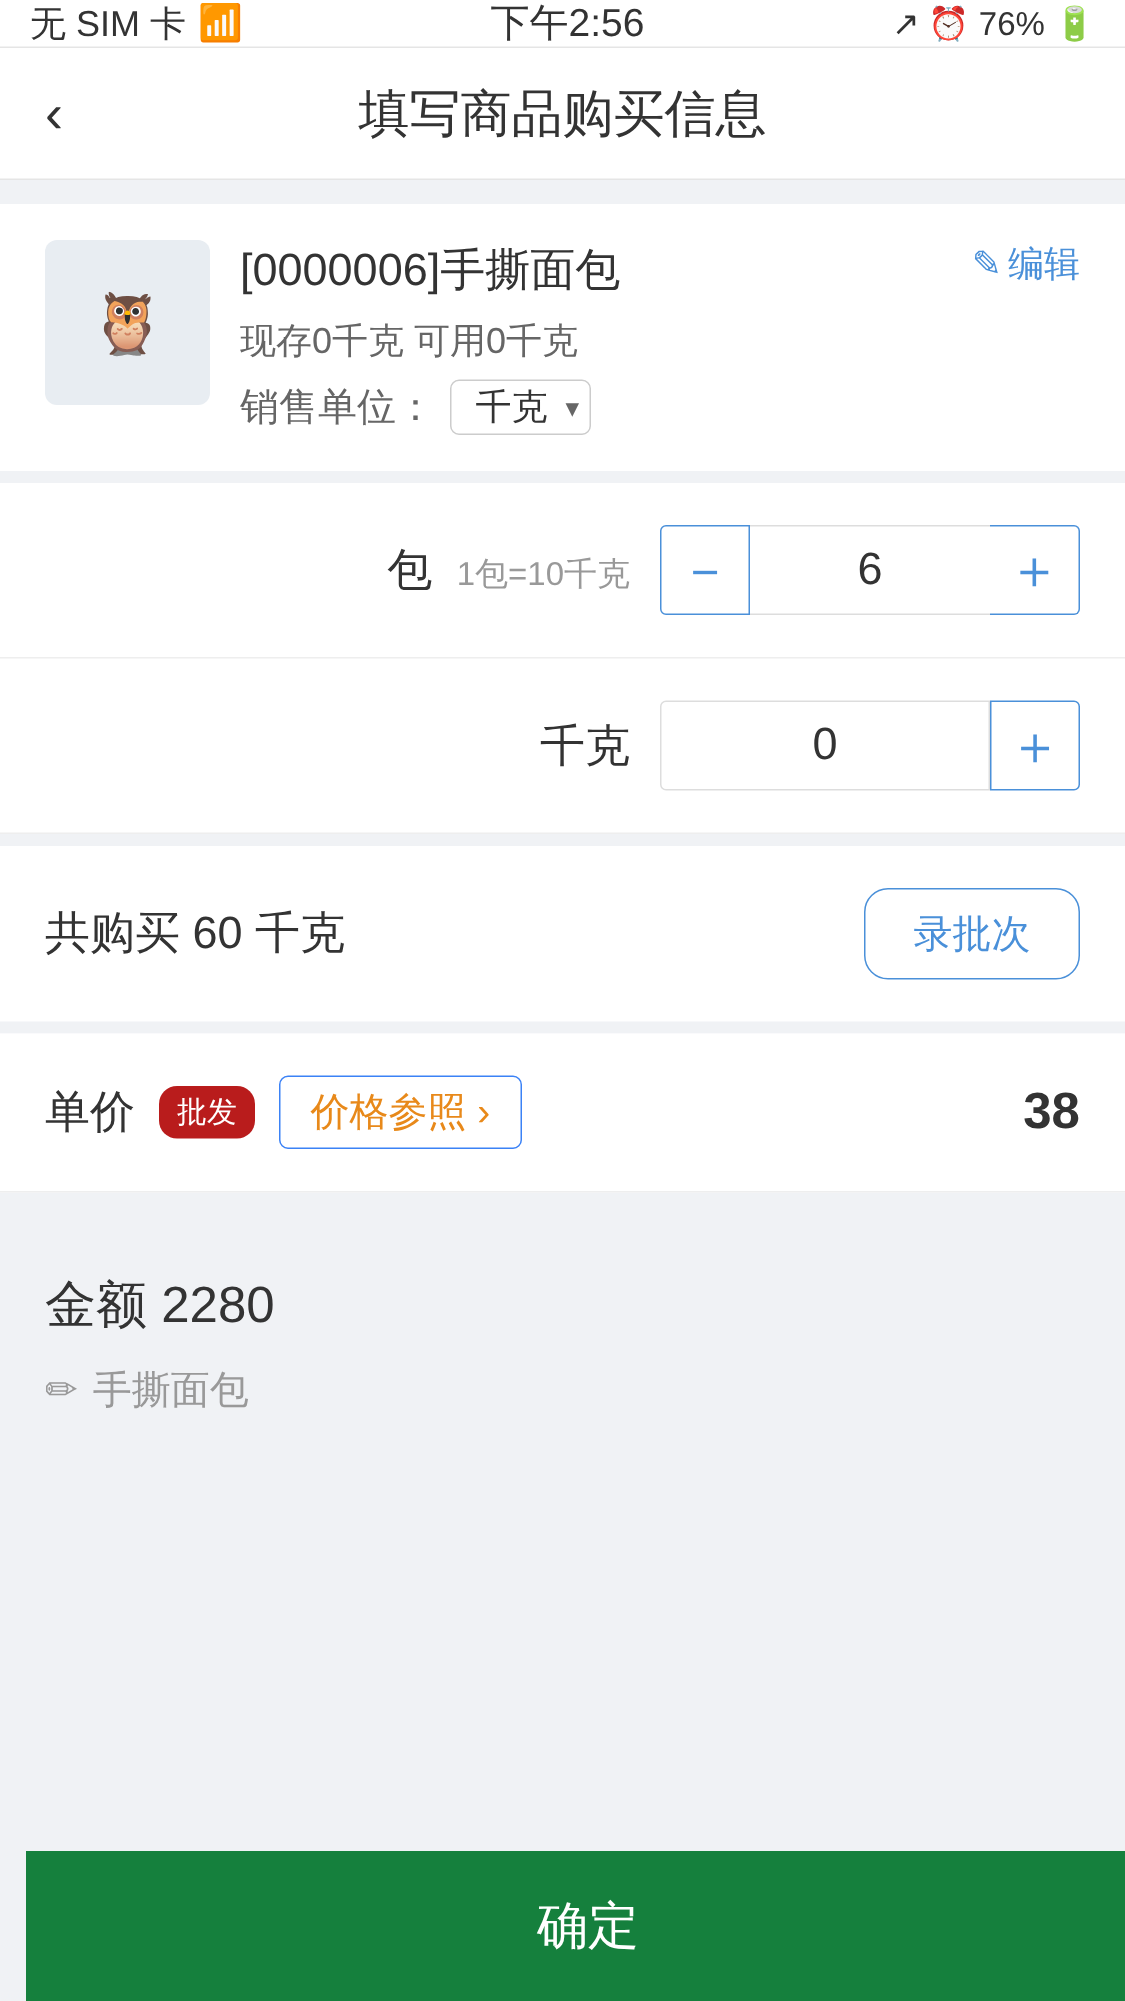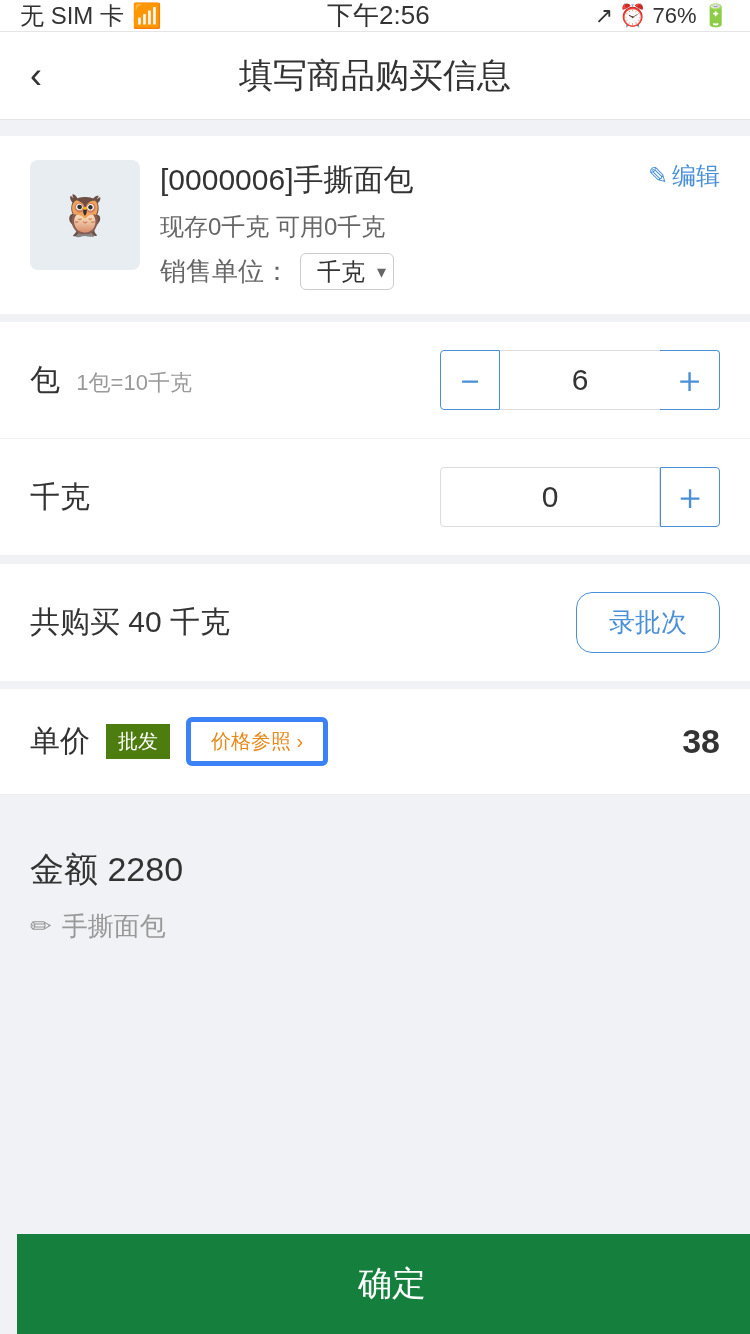--- a/index.html
+++ b/index.html
@@ -143,20 +143,21 @@
       display: flex;
       align-items: center;
       padding: 28px 30px;
       border-bottom: 1px solid #eee;
       gap: 20px;
     }
     .input-label {
       font-size: 30px;
       color: #333;
       flex: 1;
+      text-align: right;
     }
     .input-hint {
       font-size: 22px;
       color: #999;
       margin-left: 8px;
     }
     .quantity-control {
       display: flex;
       align-items: center;
       gap: 0;
@@ -238,32 +239,32 @@
       display: flex;
       align-items: center;
       gap: 16px;
       border-bottom: 1px solid #eee;
     }
     .price-label {
       font-size: 30px;
       color: #333;
     }
     .price-tag {
-      background: #4d7c0f;
+      background: #b91c1c;
       color: #fff;
       font-size: 20px;
       padding: 4px 12px;
-      border-radius: 0;
+      border-radius: 12px;
     }
     .price-ref-btn {
-      border: 5px solid #3b82f6;
+      border: 1px solid #3b82f6;
       color: #e8891a;
       background: #fff;
       padding: 6px 20px;
-      font-size: 20px;
+      font-size: 26px;
       border-radius: 6px;
       display: flex;
       align-items: center;
       gap: 4px;
       cursor: pointer;
     }
     .price-value {
       margin-left: auto;
       font-size: 34px;
       color: #333;
@@ -377,21 +378,21 @@
     <div class="input-label">千克</div>
     <div class="quantity-control">
       <input class="qty-input-only" type="text" value="0" style="">
       <button class="qty-btn qty-btn-right" style="border-left:1px solid #4a90d9; border-radius:0 4px 4px 0;">＋</button>
     </div>
   </div>
 </div>
 
 <div class="summary-section">
   <div class="summary-row">
-    <span class="summary-text">共购买 40 千克</span>
+    <span class="summary-text">共购买 60 千克</span>
     <button class="batch-btn">录批次</button>
   </div>
 </div>
 
 <div class="price-section">
   <span class="price-label">单价</span>
   <span class="price-tag">批发</span>
   <button class="price-ref-btn">价格参照 ›</button>
   <span class="price-value">38</span>
 </div>

